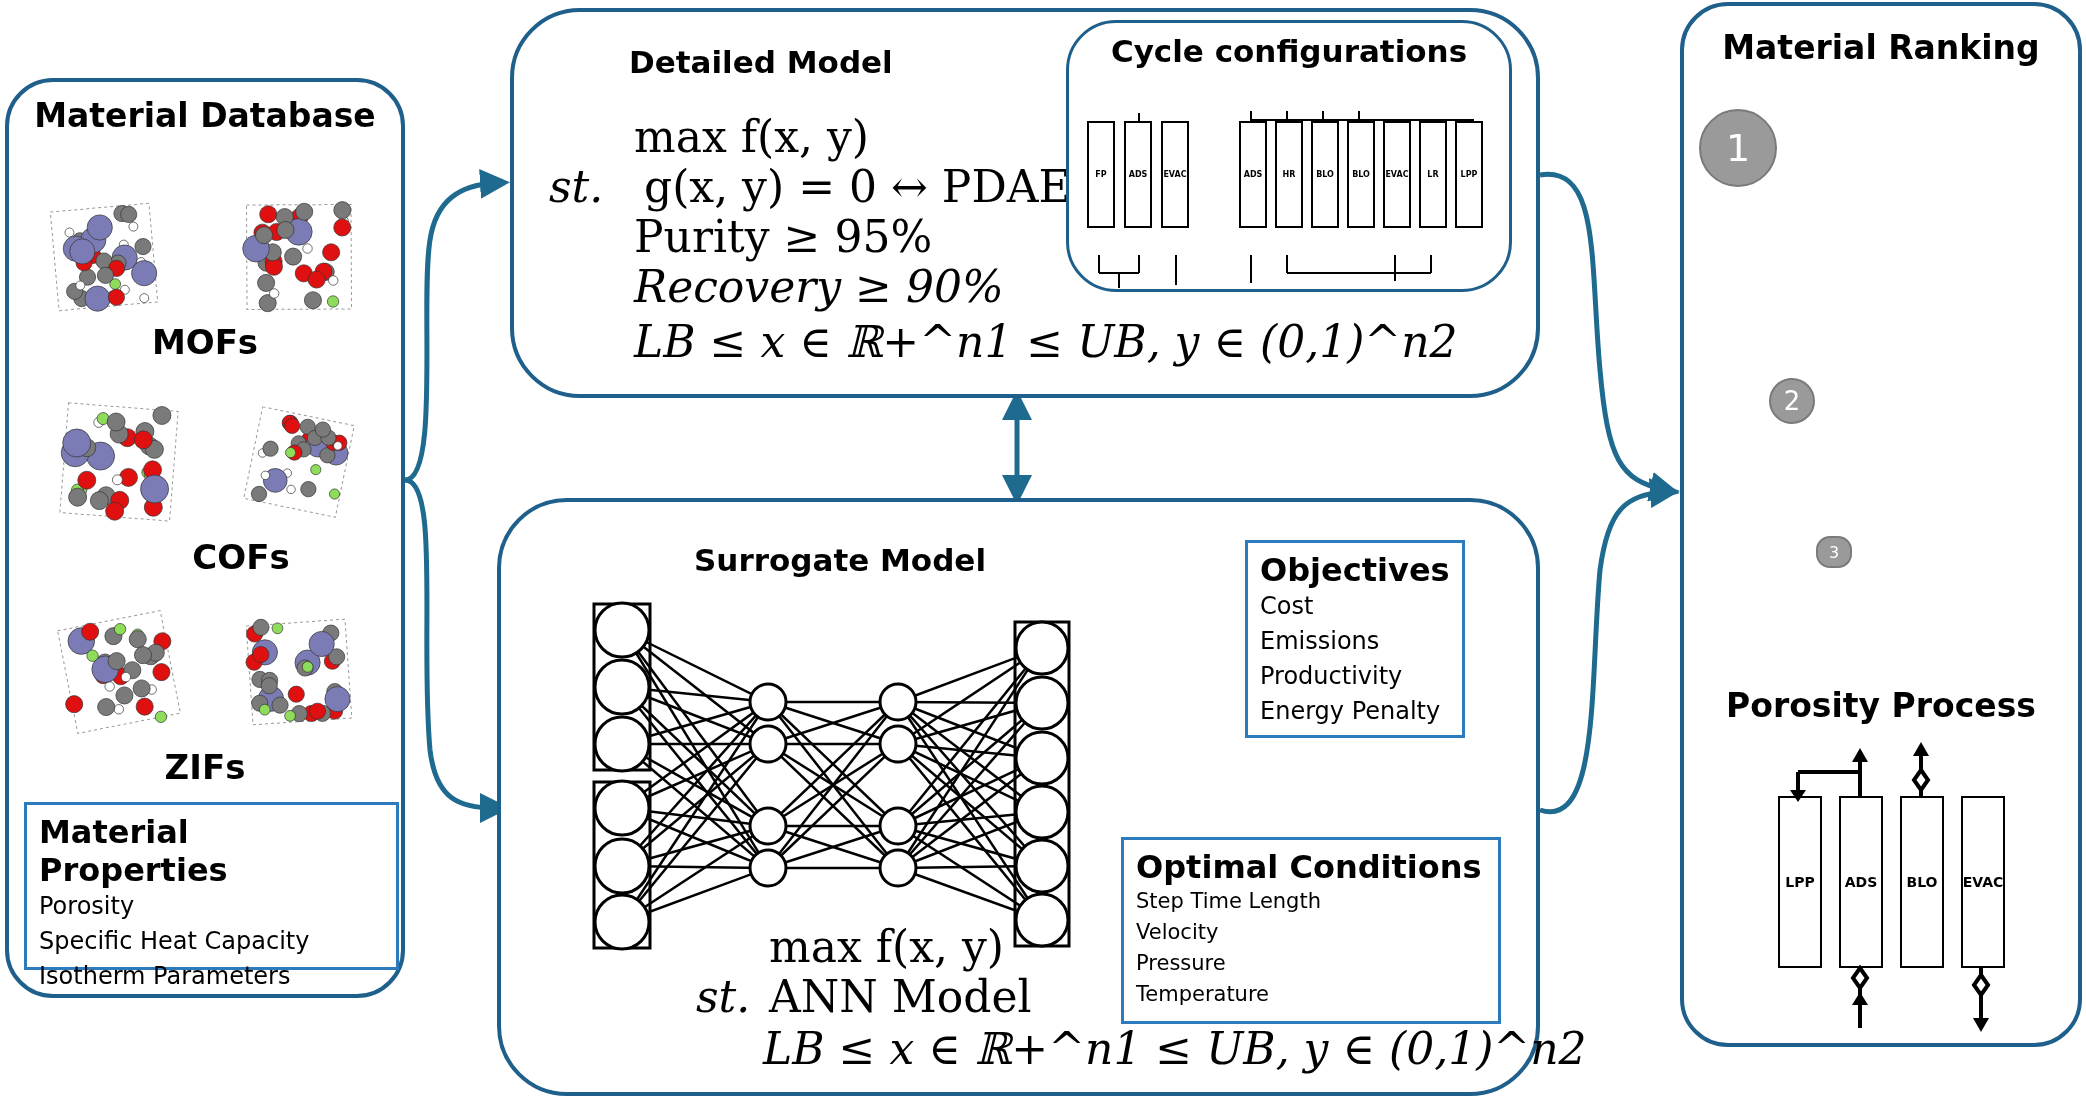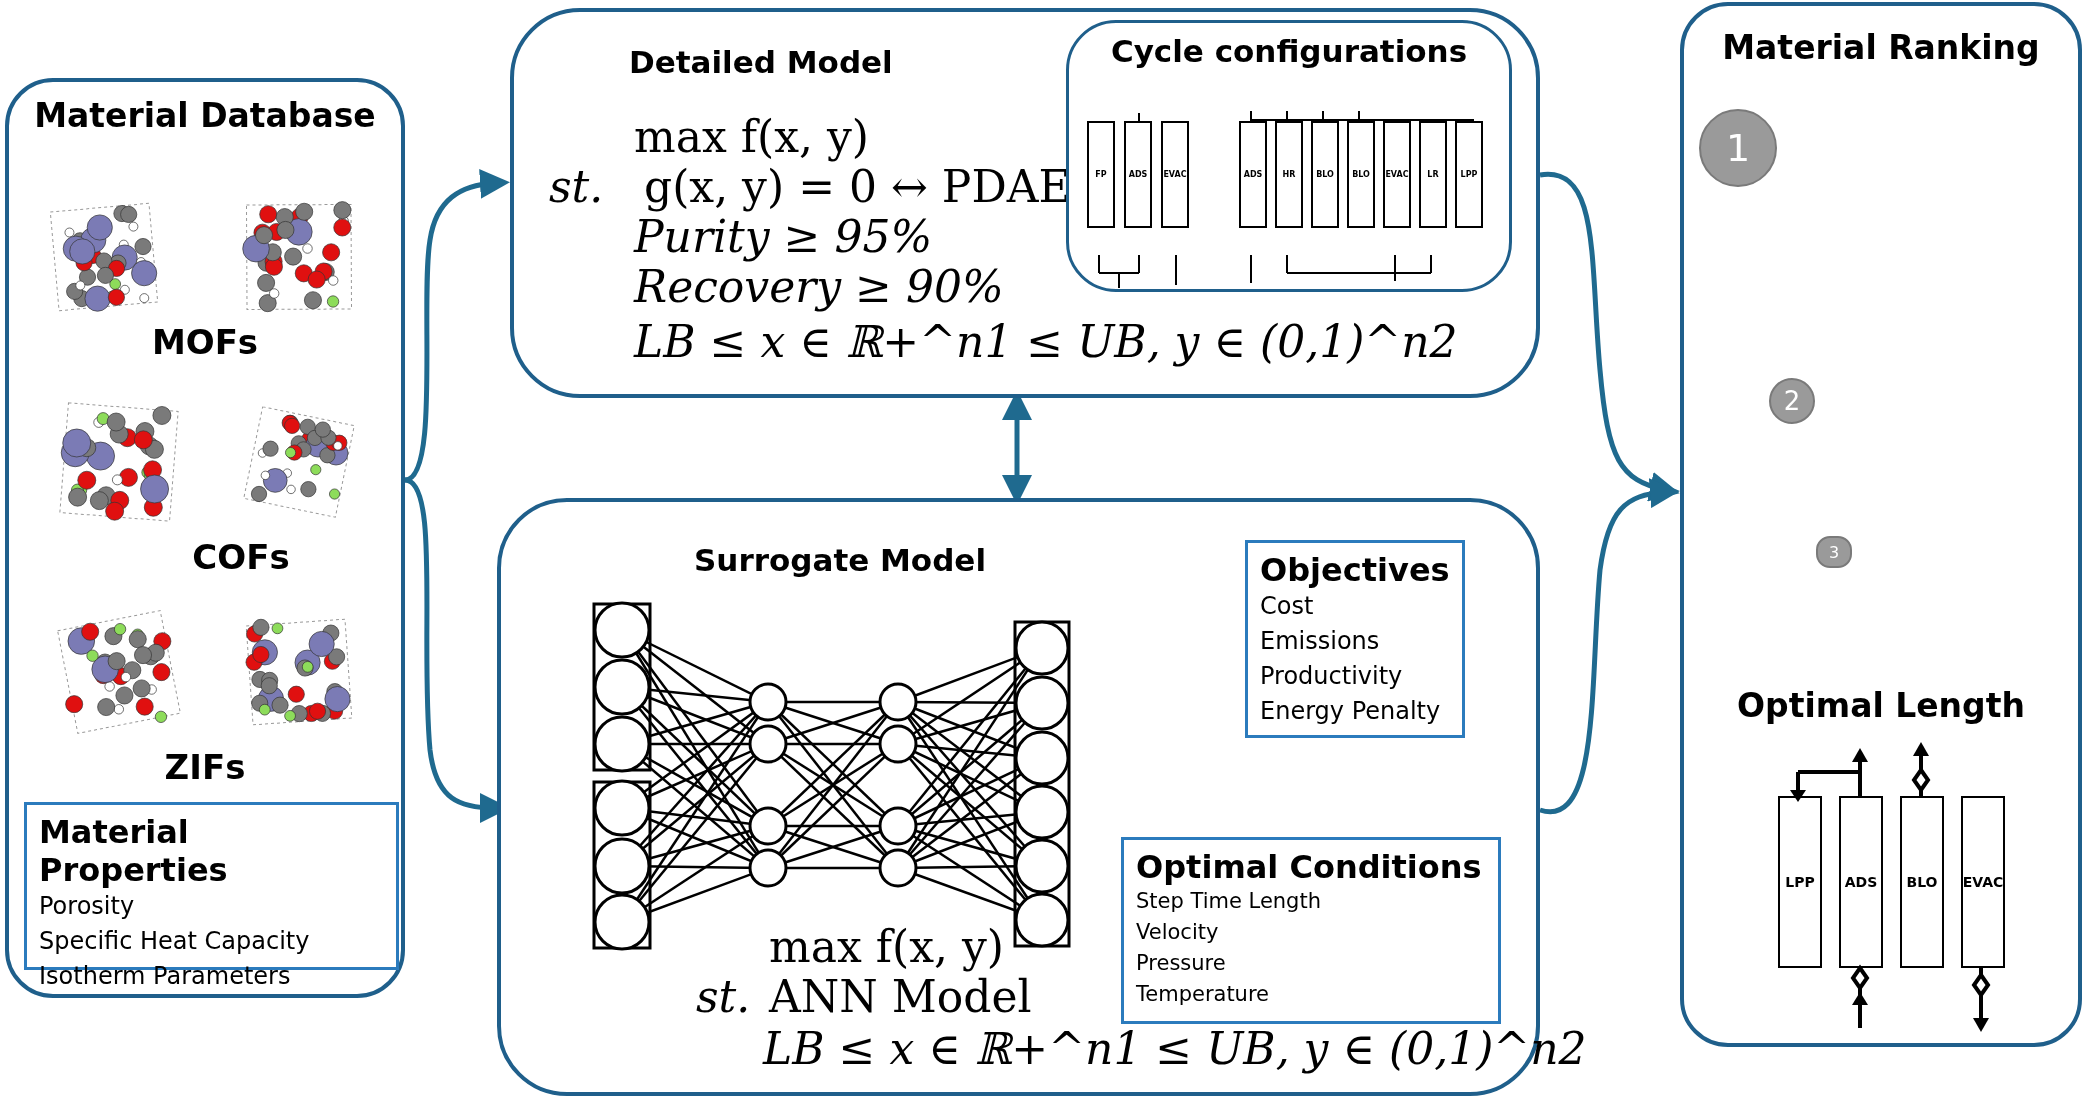--- a/index.html
+++ b/index.html
@@ -258,21 +258,21 @@
     <div class="bi">Specific Heat Capacity</div>
     <div class="bi">Isotherm Parameters</div>
   </div>
 </div>
 
 <div class="panel" style="left:510px;top:8px;width:1030px;height:390px;border-radius:70px;">
   <div class="title" style="left:115px;top:32px;font-size:31px;">Detailed Model</div>
   <div class="math" style="left:120px;top:100px;">max f(x, y)</div>
   <div class="math" style="left:35px;top:150px;font-style:italic;">st.</div>
   <div class="math" style="left:130px;top:150px;">g(x, y) = 0 ↔ PDAEs</div>
-  <div class="math" style="left:120px;top:200px;font-style:italic;">Purity ≥ 95%</div>
+  <div class="math" style="left:120px;top:200px;">Purity ≥ 95%</div>
   <div class="math" style="left:120px;top:250px;font-style:italic;">Recovery ≥ 90%</div>
   <div class="math" style="left:120px;top:305px;font-style:italic;">LB ≤ x ∈ ℝ+^n1 ≤ UB, y ∈ (0,1)^n2</div>
 
   <div class="panel" style="left:552px;top:8px;width:446px;height:272px;border-width:3px;border-radius:50px;">
     <div class="title" style="left:0;width:440px;text-align:center;top:10px;font-size:31px;">Cycle configurations</div>
     <svg width="440" height="270">
       <g stroke="#000" stroke-width="2" fill="none">
         <line x1="70" y1="110" x2="70" y2="90"></line>
         <line x1="30" y1="232" x2="30" y2="250"></line>
           <line x1="70" y1="232" x2="70" y2="250"></line>
@@ -521,21 +521,21 @@
       <circle cx="1933.5979509602196" cy="559.1645447530864" r="4.95" fill="#e01010" stroke="#333" stroke-width="0.7"></circle>
       <circle cx="1926.4096150548696" cy="580.4522890946502" r="2.75" fill="#ffffff" stroke="#333" stroke-width="0.7"></circle>
     </g>
   </svg>
 
 <div class="panel" style="left:1680px;top:2px;width:402px;height:1045px;border-radius:48px;">
   <div class="title" style="left:0;width:394px;text-align:center;top:22px;font-size:33px;">Material Ranking</div>
   <div class="rankc" style="left:15px;top:103px;width:74px;height:74px;font-size:38px;">1</div>
   <div class="rankc" style="left:85px;top:372px;width:42px;height:42px;font-size:26px;">2</div>
   <div class="rankc" style="left:132px;top:530px;width:32px;height:28px;border-radius:14px;font-size:16px;">3</div>
-  <div class="title" style="left:0;width:394px;text-align:center;top:680px;font-size:33px;">Optimal Length</div>
+  <div class="title" style="left:0;width:394px;text-align:center;top:680px;font-size:33px;">Porosity Process</div>
 </div>
 <div id="optproc">
     <div class="col" style="left: 1778px; top: 796px; width: 44px; height: 172px; font-size: 14px; border-width: 2px;">LPP</div>
     <div class="col" style="left: 1839px; top: 796px; width: 44px; height: 172px; font-size: 14px; border-width: 2px;">ADS</div>
     <div class="col" style="left: 1900px; top: 796px; width: 44px; height: 172px; font-size: 14px; border-width: 2px;">BLO</div>
     <div class="col" style="left: 1961px; top: 796px; width: 44px; height: 172px; font-size: 14px; border-width: 2px;">EVAC</div>
   </div>
 
 <svg width="2086" height="1109">
   <g stroke="#000" stroke-width="4" fill="none">

